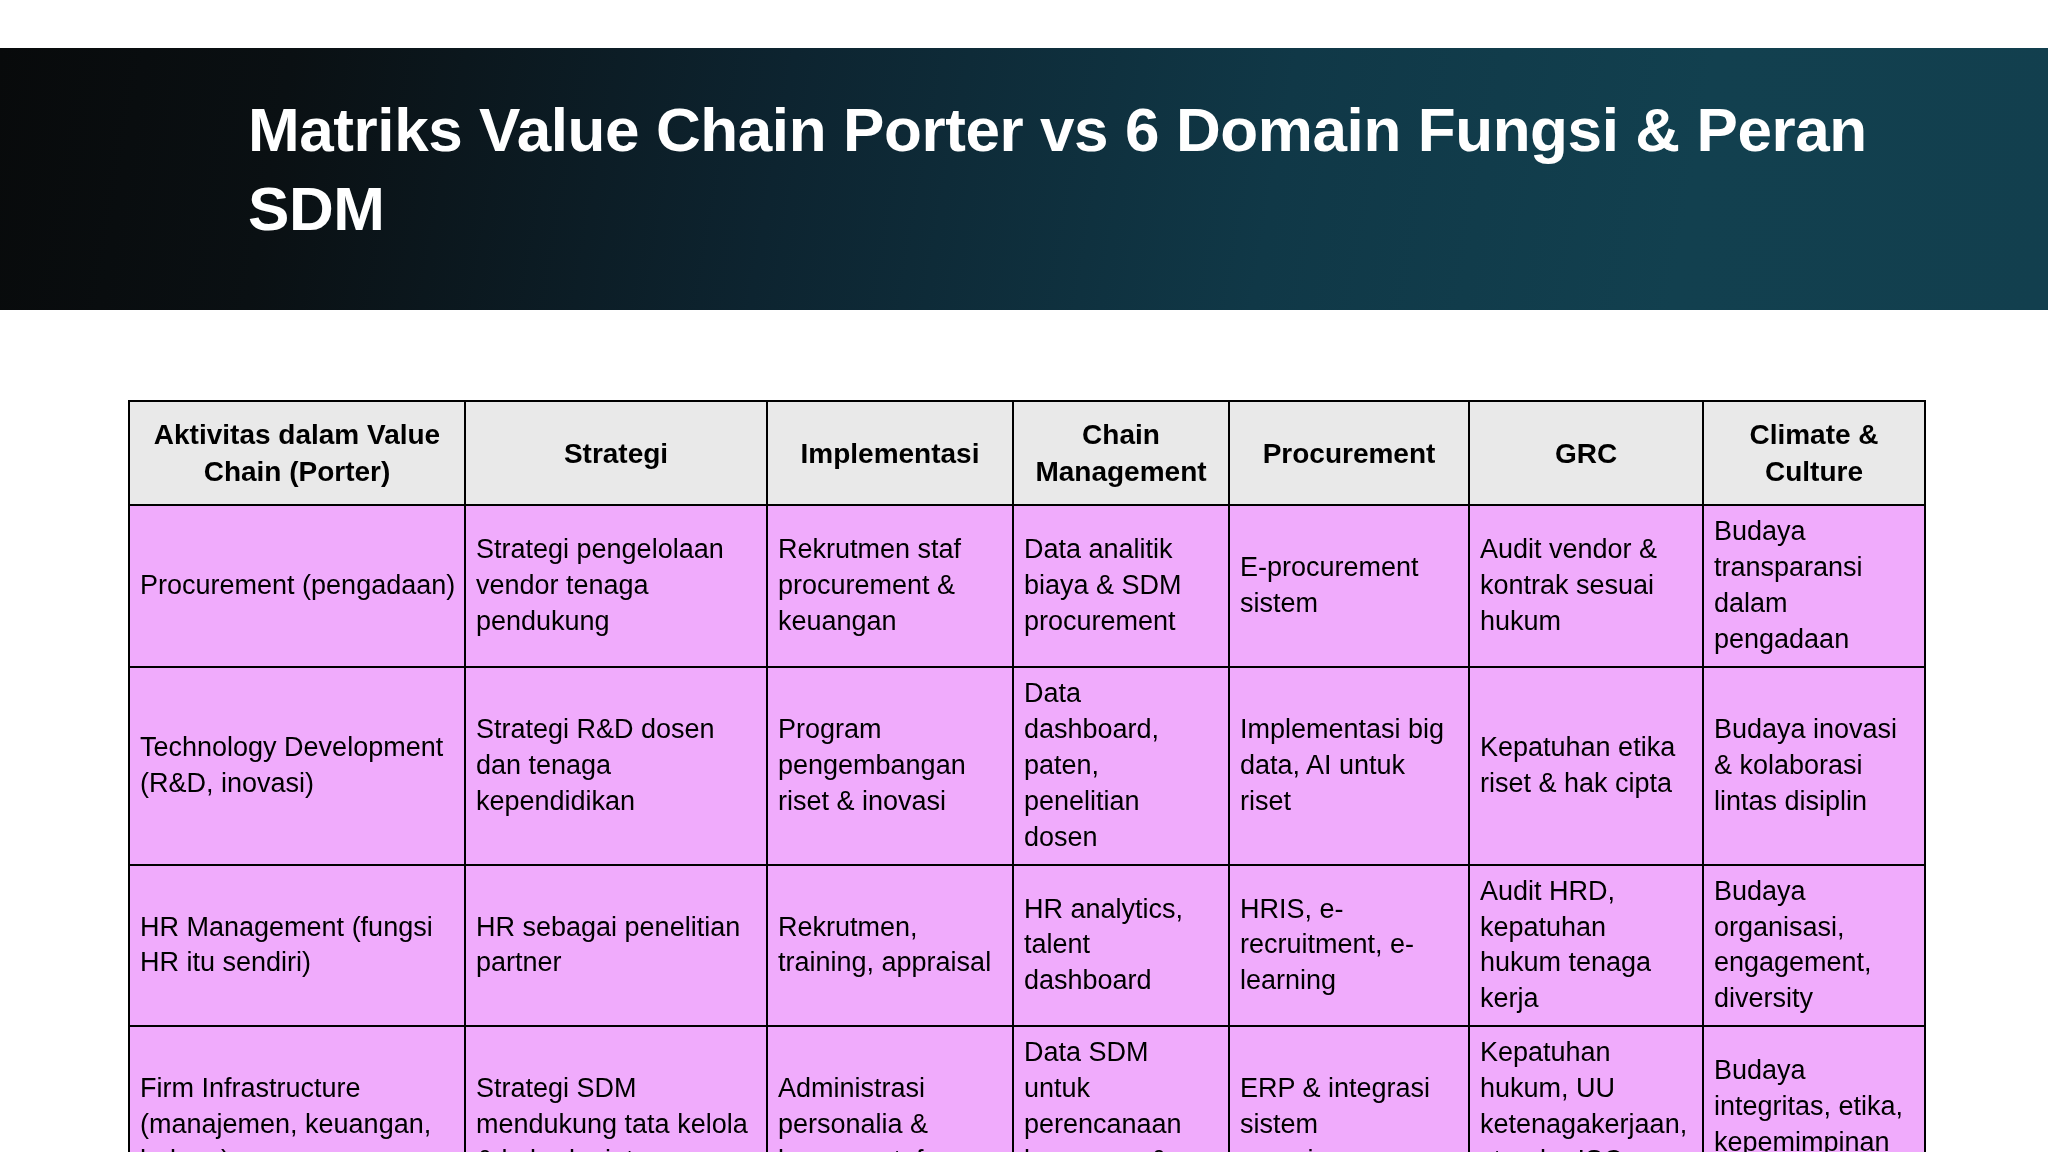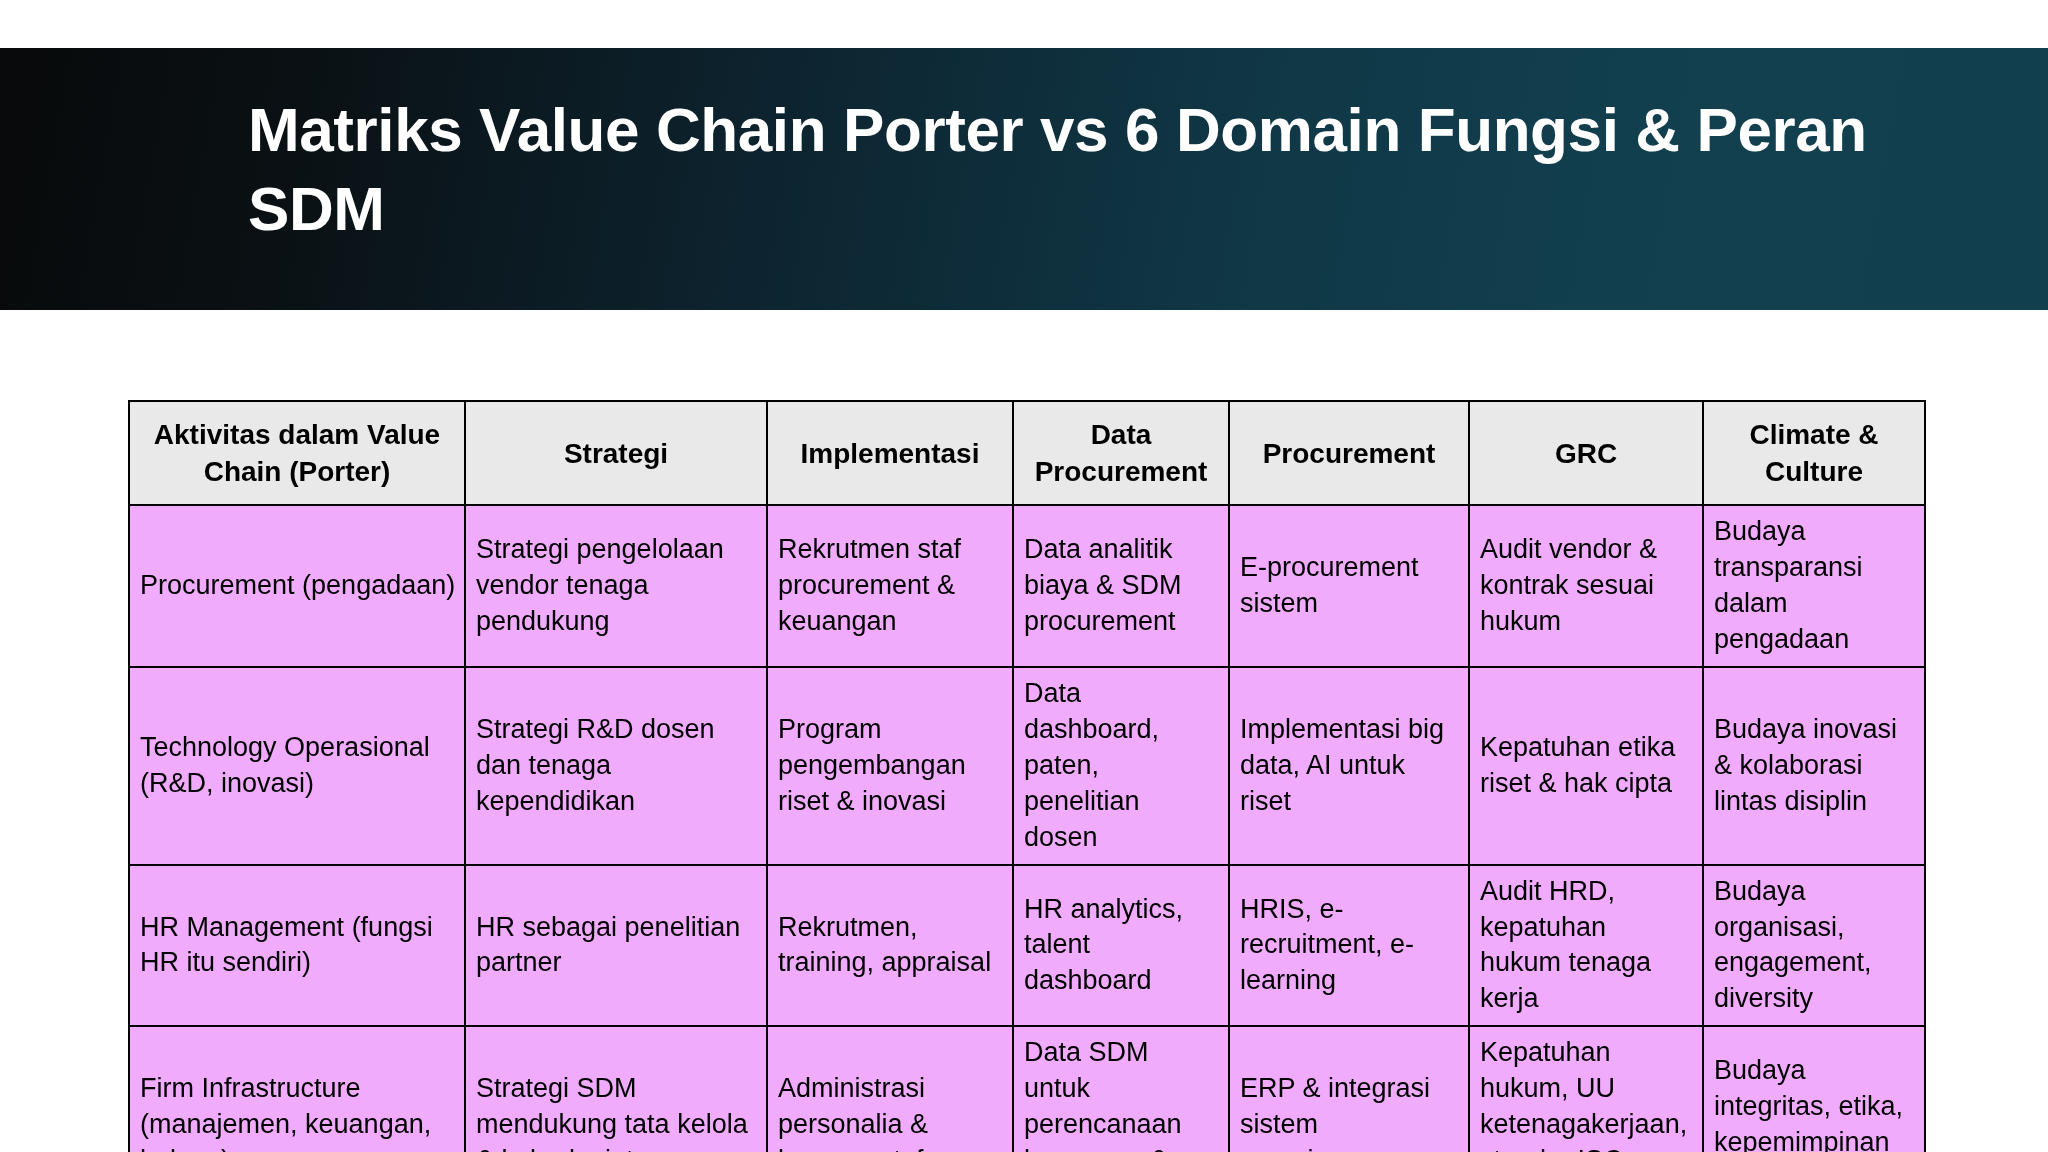--- a/index.html
+++ b/index.html
@@ -90,42 +90,42 @@
           <col class="c4">
         <col class="c5">
           <col class="c6">
           <col class="c7">
       </colgroup>
       <thead>
         <tr>
           <th>Aktivitas dalam Value Chain (Porter)</th>
           <th>Strategi</th>
           <th>Implementasi</th>
-          <th>Data Procurement</th>
+          <th>Chain Management</th>
           <th>Procurement</th>
           <th>GRC</th>
           <th>Climate &amp; Culture</th>
         </tr>
       </thead>
       <tbody>
         <tr class="r1">
           <td class="rowhead">
             <span class="rh-bold">Procurement</span>
             <span class="rh-sub"> (pengadaan)</span>
           </td>
           <td>Strategi pengelolaan vendor tenaga pendukung</td>
           <td>Rekrutmen staf procurement &amp; keuangan</td>
           <td>Data analitik biaya &amp; SDM procurement</td>
           <td>E-procurement sistem</td>
           <td>Audit vendor &amp; kontrak sesuai hukum</td>
           <td>Budaya transparansi dalam pengadaan</td>
         </tr>
         <tr class="r2">
           <td class="rowhead">
-            <span class="rh-bold">Technology Operasional</span>
+            <span class="rh-bold">Technology Development</span>
             <span class="rh-sub"> (R&amp;D, inovasi)</span>
           </td>
           <td>Strategi R&amp;D dosen dan tenaga kependidikan</td>
           <td>Program pengembangan riset &amp; inovasi</td>
           <td>Data dashboard, paten, penelitian dosen</td>
           <td>Implementasi big data, AI untuk riset</td>
           <td>Kepatuhan etika riset &amp; hak cipta</td>
           <td>Budaya inovasi &amp; kolaborasi lintas disiplin</td>
         </tr>
         <tr class="r3">

